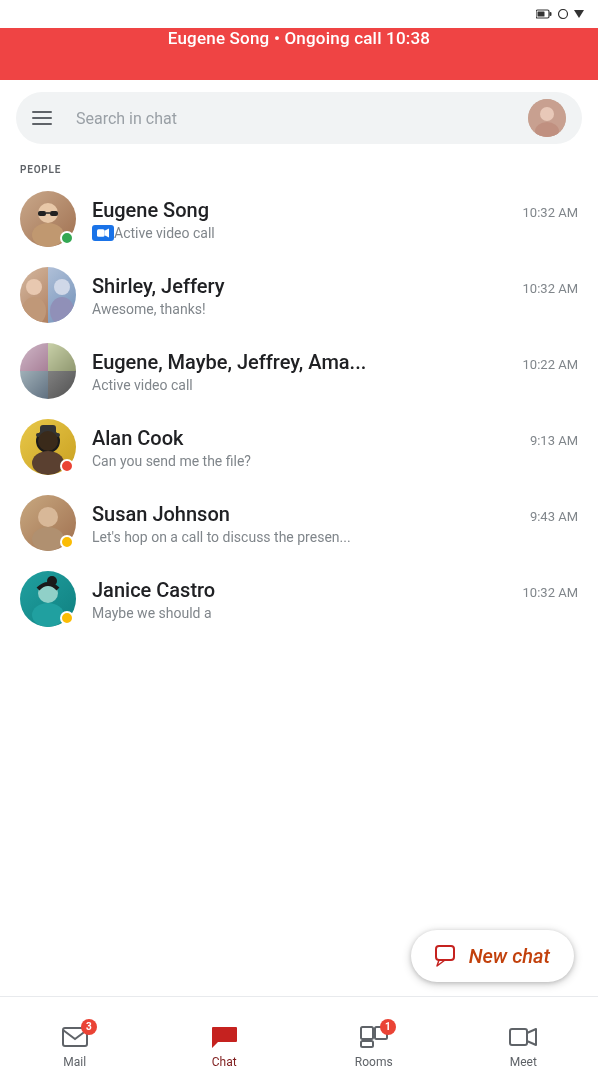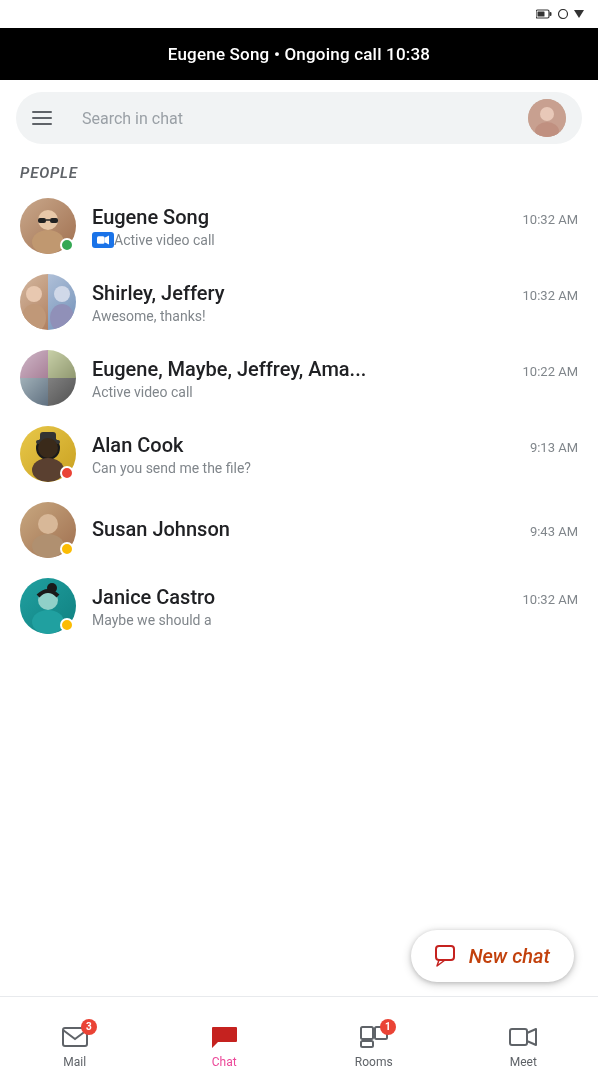--- a/index.html
+++ b/index.html
@@ -23,24 +23,23 @@
       gap: 8px;
     }
     .status-bar-icons {
       display: flex;
       align-items: center;
       gap: 6px;
     }
 
     
     .call-banner {
-      background: #000000;
+      background: #ef4444;
       height: 52px;
       display: flex;
-      align-items: center;
       justify-content: center;
     }
     .call-banner span {
       color: #fff;
       font-size: 17px;
       font-weight: 500;
       letter-spacing: 0.2px;
     }
 
     
@@ -48,21 +47,21 @@
       padding: 12px 16px;
       background: #fff;
     }
     .search-bar {
       background: #f1f3f4;
       border-radius: 28px;
       height: 52px;
       display: flex;
       align-items: center;
       padding: 0 16px;
-      gap: 30px;
+      gap: 24px;
     }
     .hamburger-icon {
       display: flex;
       flex-direction: column;
       gap: 4px;
       cursor: pointer;
     }
     .hamburger-icon span {
       display: block;
       width: 20px;
@@ -86,25 +85,24 @@
       justify-content: center;
     }
     .avatar-search svg {
       width: 38px;
       height: 38px;
     }
 
     
     .section-label {
       padding: 8px 20px 6px;
-      font-size: 15px;
+      font-size: 10px;
       font-weight: 600;
       color: #5f6368;
       letter-spacing: 0.8px;
-      font-style: italic;
     }
 
     
     .people-list {
       padding: 0 8px;
     }
     .person-item {
       display: flex;
       align-items: center;
       padding: 10px 12px;
@@ -276,21 +274,21 @@
       display: flex;
       align-items: center;
       justify-content: center;
       padding: 0 3px;
     }
     .nav-label {
       font-size: 12px;
       color: #5f6368;
     }
     .nav-label.active {
-      color: #ec4899;
+      color: #7f1d1d;
     }
     .nav-item.active .nav-icon-wrap svg path,
     .nav-item.active .nav-icon-wrap svg rect,
     .nav-item.active .nav-icon-wrap svg polygon {
       fill: #c5221f;
     }
 
     
     .fab-new-chat {
       position: absolute;
@@ -480,20 +478,23 @@
           <ellipse cx="28" cy="44" rx="16" ry="12" fill="#b09070"></ellipse>
         </svg>
       </div>
       <div class="status-dot away"></div>
     </div>
     <div class="person-info">
       <div class="person-header">
         <span class="person-name">Susan Johnson</span>
         <span class="person-time">9:43 AM</span>
       </div>
+      <div class="person-preview">
+        <span>Let's hop on a call to discuss the presen...</span>
+      </div>
     </div>
   </div>
 
   <div class="person-item">
     <div class="avatar-wrap">
       <div class="avatar-circle av-janice">
         <svg viewBox="0 0 56 56" xmlns="http://www.w3.org/2000/svg" width="56" height="56">
           <circle cx="28" cy="22" r="10" fill="#90d0c8"></circle>
           <ellipse cx="28" cy="44" rx="16" ry="12" fill="#20a0a0"></ellipse>
 

